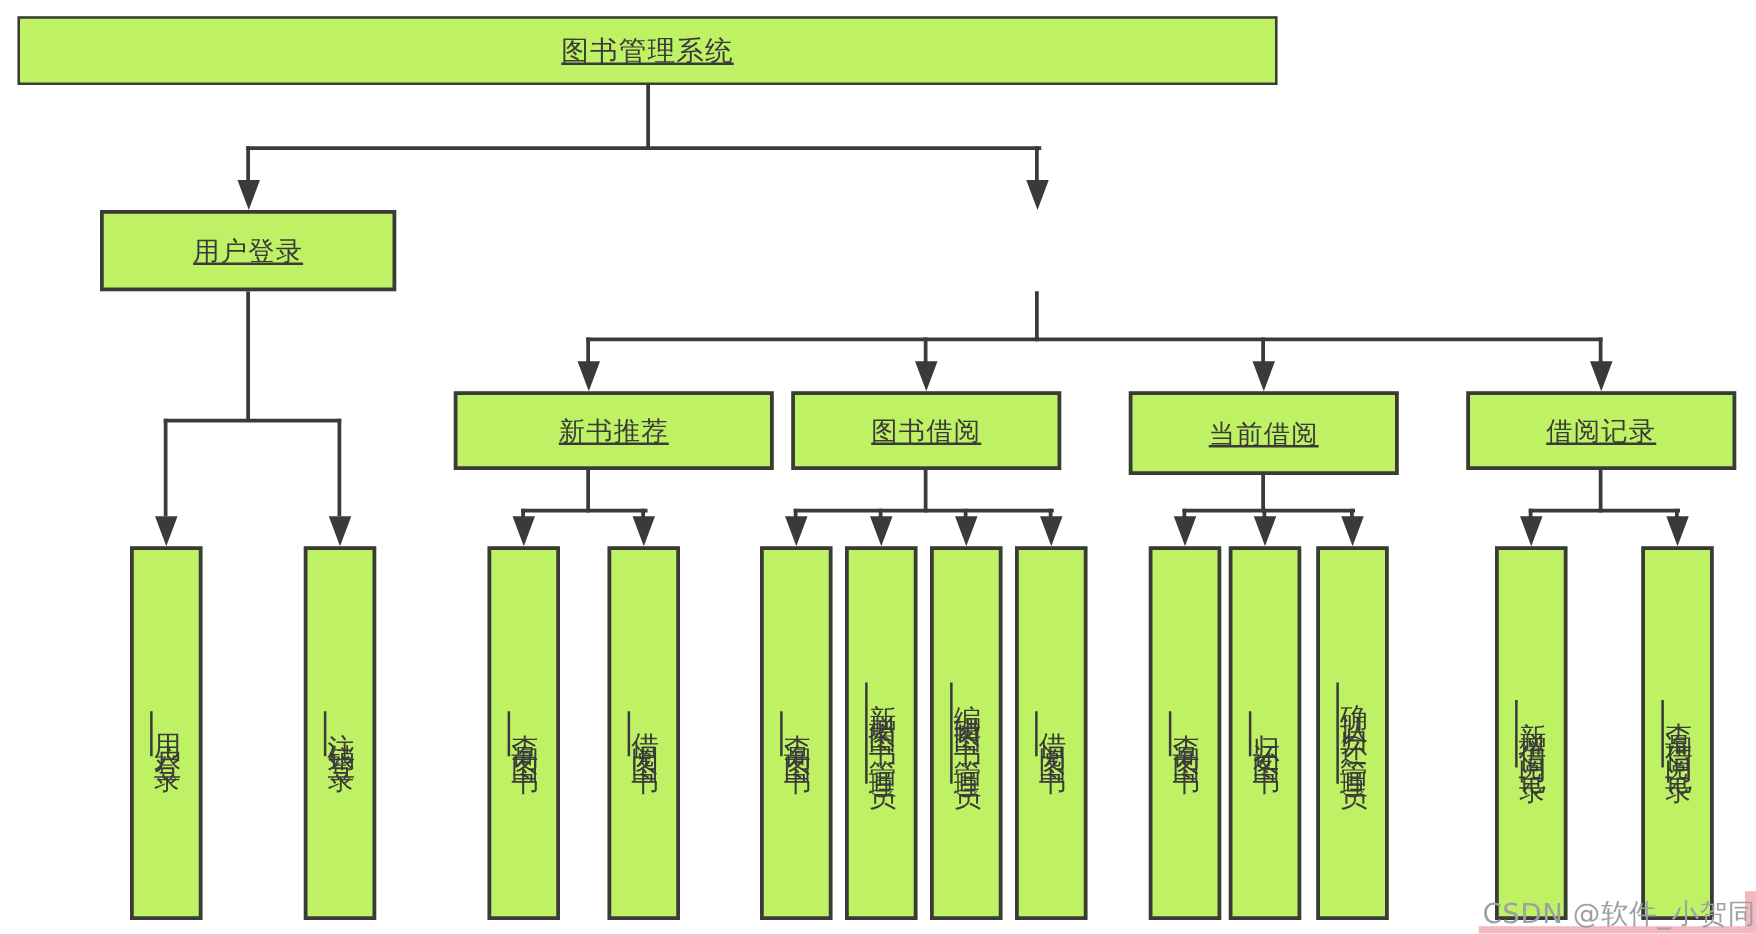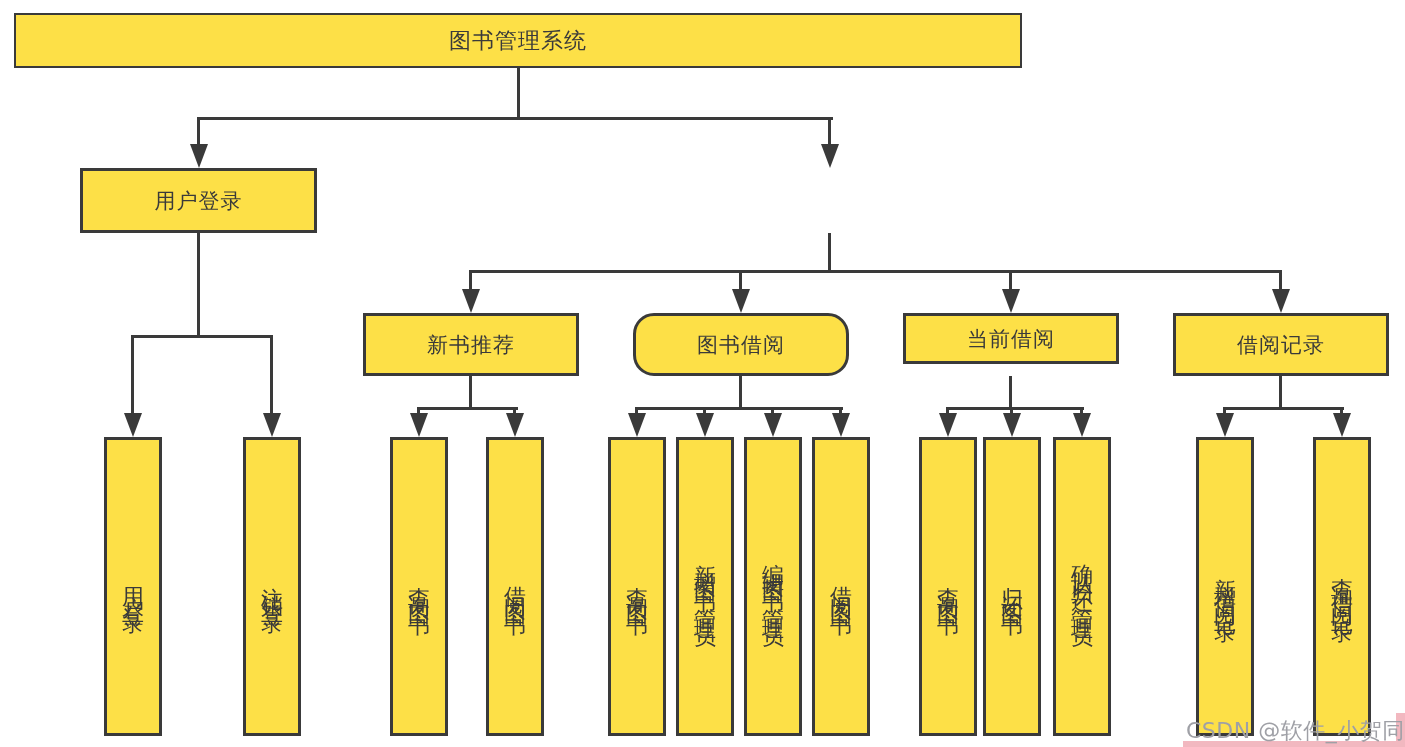--- a/index.html
+++ b/index.html
@@ -6,27 +6,28 @@
   #canvas{
     position:relative;
     width:1405px;height:747px;
     background:#ffffff;
     overflow:hidden;
     font-family:"DejaVu Sans","Liberation Sans",sans-serif;
   }
   .box{
     position:absolute;
     box-sizing:border-box;
-    background:#fde047;
+    background:#bef264;
     border:3px solid #3a3a3a;
     display:flex;
     align-items:center;
     justify-content:center;
     color:#3a3a3a;
     z-index:2;
+    text-decoration:underline;
   }
   .root-box{border-width:2px;font-size:22px;letter-spacing:1px;}
   .h-box{font-size:21px;letter-spacing:1px;}
   .v-box span{
     writing-mode:vertical-lr;
     text-orientation:mixed;
     font-size:22px;
     letter-spacing:9px;
     line-height:1.1;
     white-space:nowrap;
@@ -59,27 +60,27 @@
   <div class="wm-pink" style="left:1396px;top:713px;width:9px;height:34px;background:#f2b8c0;"></div>
 
   <div class="box root-box" style="left:14px;top:13px;width:1008px;height:55px;">
     <span>图书管理系统</span>
   </div>
 
   <div class="box h-box" style="left:80px;top:168px;width:237px;height:65px;">
     <span>用户登录</span>
   </div>
 
-  <div class="box h-box" style="left:363px;top:313px;width:216px;height:63px;">
+  <div class="box h-box" style="left:363px;top:313px;width:256px;height:63px;">
     <span>新书推荐</span>
   </div>
-  <div class="box h-box" style="left:633px;top:313px;width:216px;height:63px;border-radius:21px;">
+  <div class="box h-box" style="left:633px;top:313px;width:216px;height:63px;">
     <span>图书借阅</span>
   </div>
-  <div class="box h-box" style="left:903px;top:313px;width:216px;height:51px;">
+  <div class="box h-box" style="left:903px;top:313px;width:216px;height:67px;">
     <span>当前借阅</span>
   </div>
   <div class="box h-box" style="left:1173px;top:313px;width:216px;height:63px;">
     <span>借阅记录</span>
   </div>
 
   <div class="box v-box" style="left:104px;top:437px;width:58px;height:299px;">
     <span>用户登录</span>
   </div>
   <div class="box v-box" style="left:243px;top:437px;width:58px;height:299px;">

